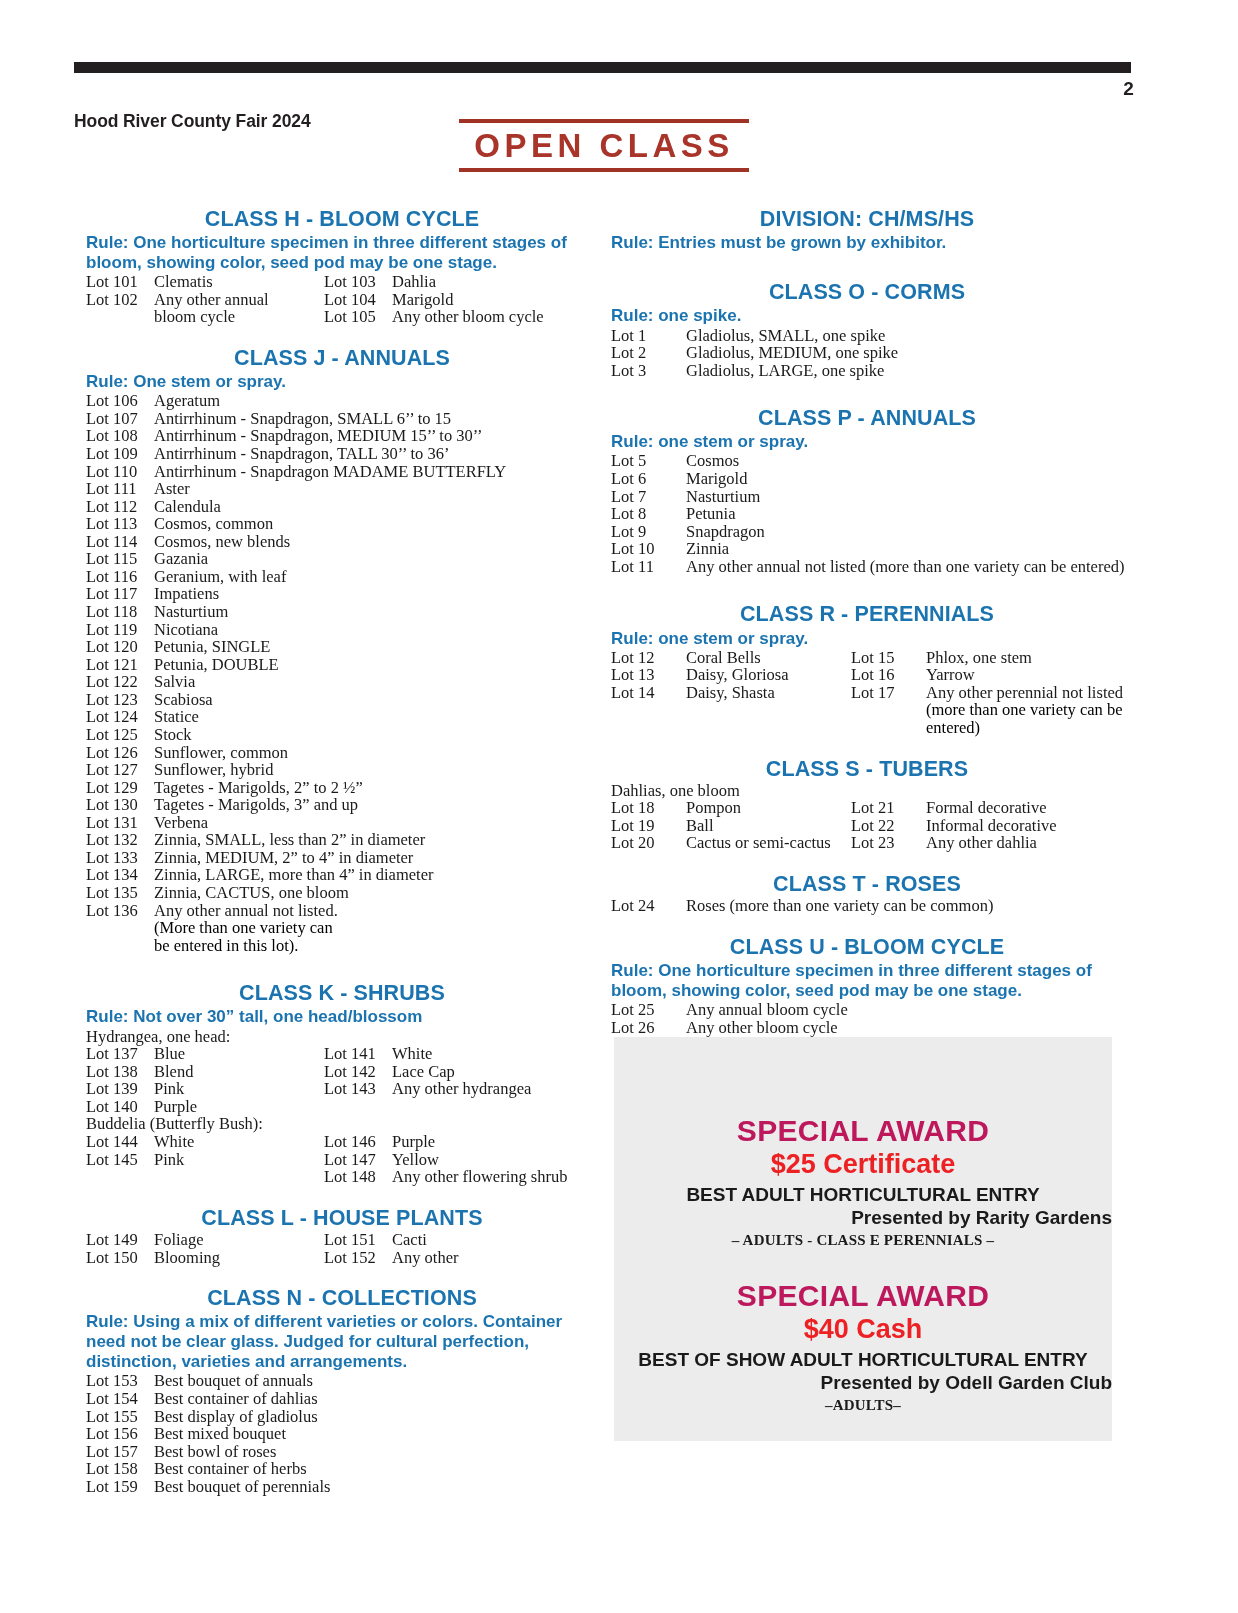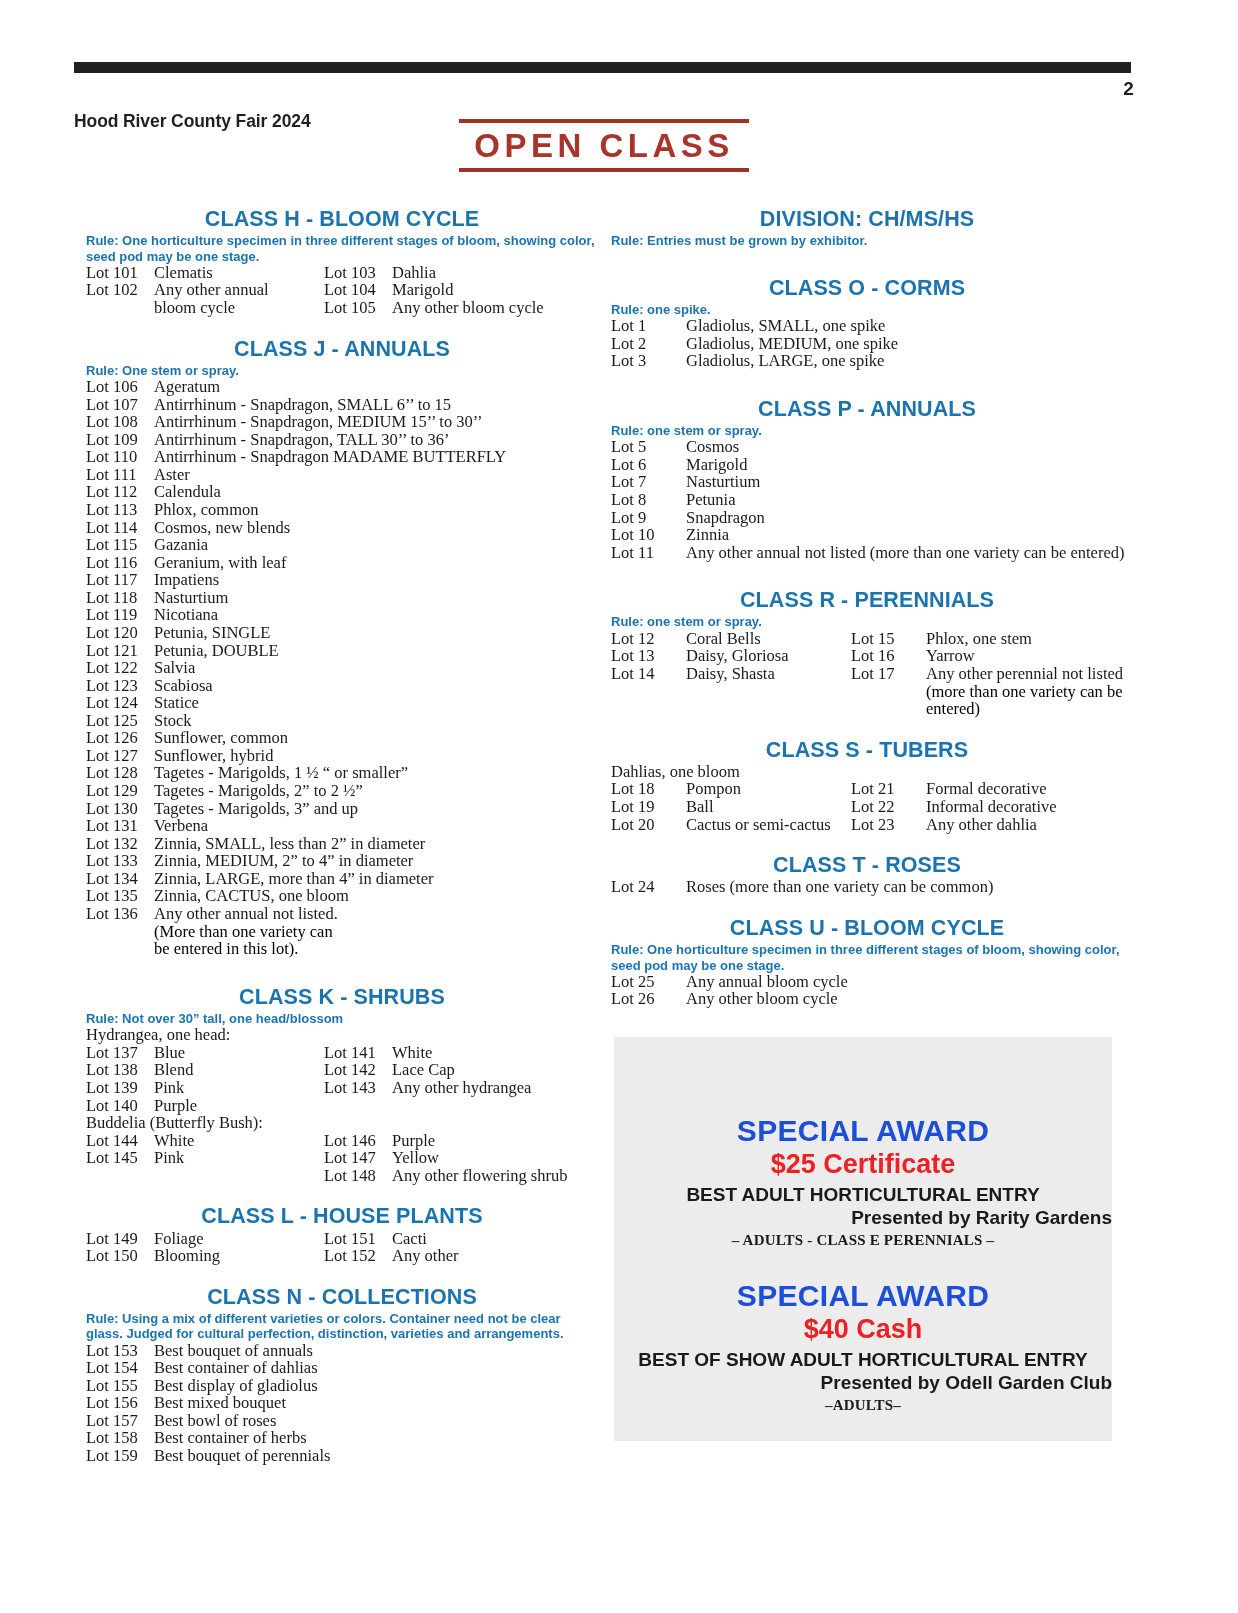--- a/index.html
+++ b/index.html
@@ -83,21 +83,21 @@
     font-size: 21.5px;
     color: #1b74b0;
     text-align: center;
     letter-spacing: .1px;
     line-height: 1.22;
     margin: 0;
   }
   .rule {
     font-family: "Liberation Sans", sans-serif;
     font-weight: bold;
-    font-size: 13px;
+    font-size: 17px;
     color: #1b74b0;
     line-height: 1.18;
     margin: 1px 0 0 0;
   }
   .plain-note {
     font-family: "Liberation Serif", serif;
     font-size: 16.5px;
     color: #1a1a1a;
     line-height: 1.07;
     margin: 0;
@@ -142,21 +142,21 @@
     left: 614px;
     top: 1037px;
     width: 498px;
     height: 404px;
     background: #ececec;
     text-align: center;
     font-family: "Liberation Sans", sans-serif;
   }
   .award-block { width: 100%; }
   .aw-special {
-    color: #1d4ed8;
+    color: #be185d;
     font-weight: bold;
     font-size: 30px;
     line-height: 1.18;
     letter-spacing: .3px;
   }
   .aw-prize {
     color: #ed2024;
     font-weight: bold;
     font-size: 27px;
     line-height: 1.2;
@@ -264,21 +264,21 @@
         <div class="lot-row">
           <span class="lot-no">Lot 111</span>
           <span class="lot-desc">Aster</span>
         </div>
         <div class="lot-row">
           <span class="lot-no">Lot 112</span>
           <span class="lot-desc">Calendula</span>
         </div>
         <div class="lot-row">
           <span class="lot-no">Lot 113</span>
-          <span class="lot-desc">Phlox, common</span>
+          <span class="lot-desc">Cosmos, common</span>
         </div>
         <div class="lot-row">
           <span class="lot-no">Lot 114</span>
           <span class="lot-desc">Cosmos, new blends</span>
         </div>
         <div class="lot-row">
           <span class="lot-no">Lot 115</span>
           <span class="lot-desc">Gazania</span>
         </div>
         <div class="lot-row">
@@ -321,24 +321,20 @@
           <span class="lot-no">Lot 125</span>
           <span class="lot-desc">Stock</span>
         </div>
         <div class="lot-row">
           <span class="lot-no">Lot 126</span>
           <span class="lot-desc">Sunflower, common</span>
         </div>
         <div class="lot-row">
           <span class="lot-no">Lot 127</span>
           <span class="lot-desc">Sunflower, hybrid</span>
-        </div>
-        <div class="lot-row">
-          <span class="lot-no">Lot 128</span>
-          <span class="lot-desc">Tagetes - Marigolds, 1 ½ “ or smaller”</span>
         </div>
         <div class="lot-row">
           <span class="lot-no">Lot 129</span>
           <span class="lot-desc">Tagetes - Marigolds, 2” to 2 ½”</span>
         </div>
         <div class="lot-row">
           <span class="lot-no">Lot 130</span>
           <span class="lot-desc">Tagetes - Marigolds, 3” and up</span>
         </div>
         <div class="lot-row">

